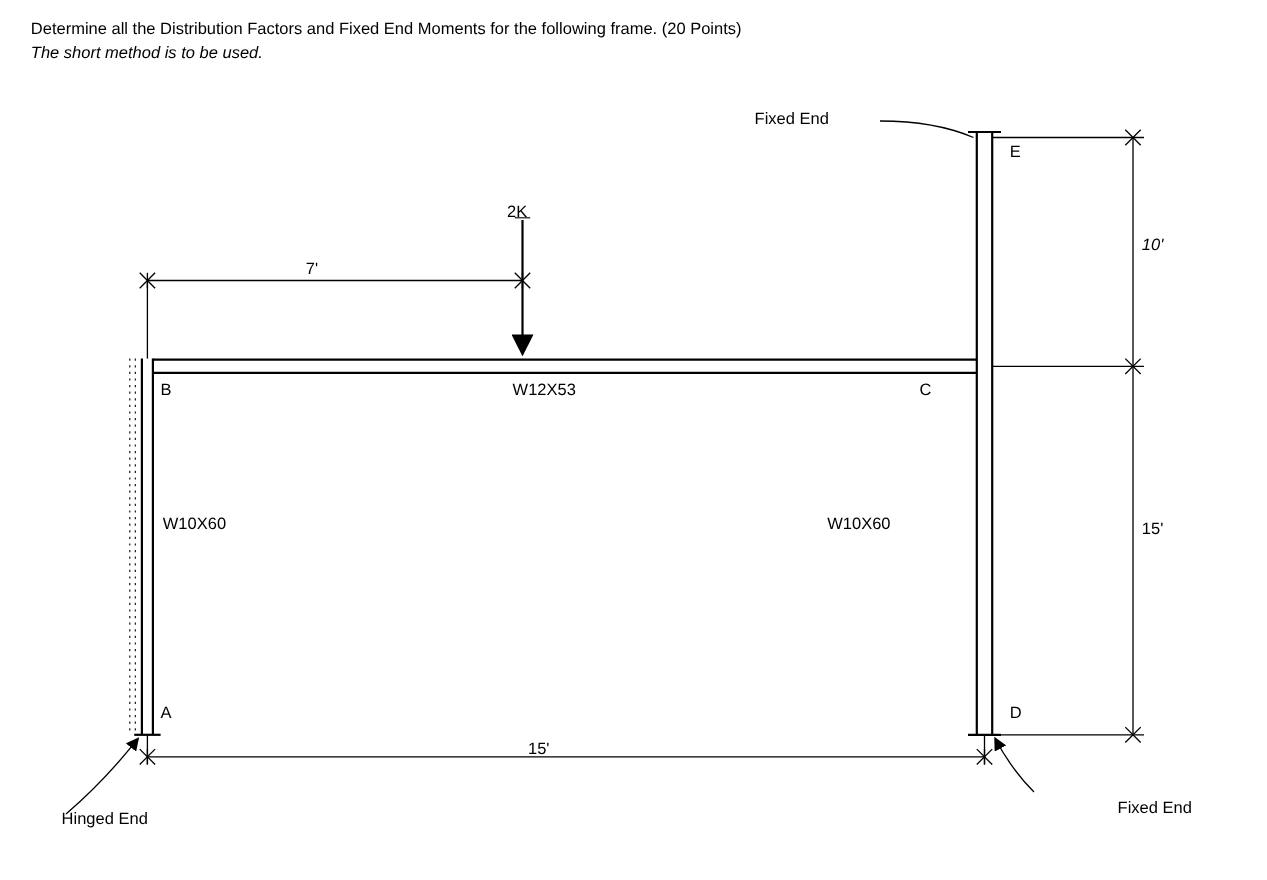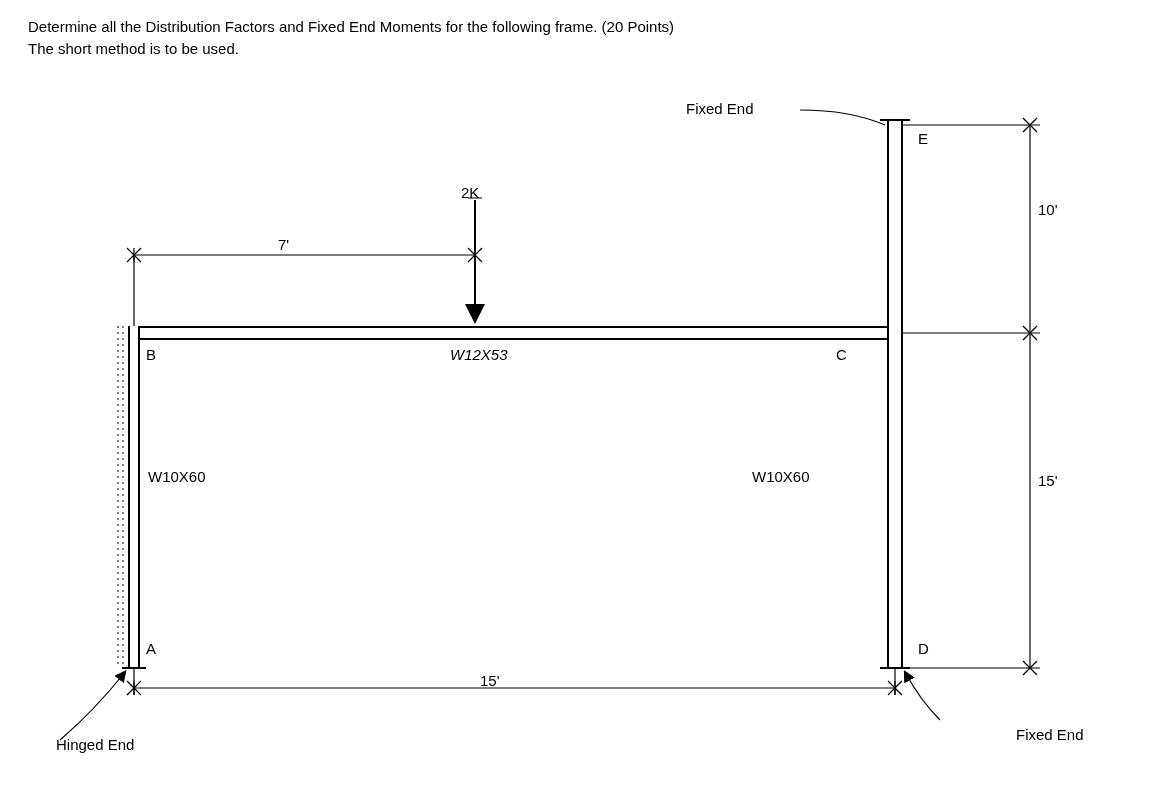--- a/index.html
+++ b/index.html
@@ -20,21 +20,21 @@
   svg {
     position: absolute;
     left: 0;
     top: 0;
   }
 </style>
 </head>
 <body>
 
 <div class="text" style="left:28px; top:18px;">Determine all the Distribution Factors and Fixed End Moments for the following frame.  (20 Points)</div>
-<div class="text" style="left:28px; top:40px;">The short method is to be used.</div>
+<div class="text" style="left:28px; top:40px;font-style:italic;">The short method is to be used.</div>
 
 <svg width="1152" height="800">
   <defs>
     <marker id="arrowhead" markerWidth="10" markerHeight="10" refX="8" refY="5" orient="auto">
       <path d="M0,0 L10,5 L0,10 Z" fill="#000"></path>
     </marker>
   </defs>
 
   <line x1="129" y1="326" x2="129" y2="668" stroke="#000" stroke-width="2"></line>
   <line x1="139" y1="326" x2="139" y2="668" stroke="#000" stroke-width="2"></line>
@@ -116,27 +116,27 @@
 
   <g stroke="#000" stroke-width="1" stroke-dasharray="2,4">
     <line x1="123" y1="326" x2="123" y2="668"></line>
     <line x1="118" y1="326" x2="118" y2="668"></line>
   </g>
 
 </svg>
 
 <div class="text" style="left:686px; top:100px;">Fixed End</div>
 <div class="text" style="left:918px; top:130px;">E</div>
-<div class="text" style="left:1038px; top:201px;">10'</div>
+<div class="text" style="left:1038px; top:214px;font-style:italic;">10'</div>
 
 <div class="text" style="left:461px; top:184px;">2K</div>
 <div class="text" style="left:278px; top:236px;">7'</div>
 
 <div class="text" style="left:146px; top:346px;">B</div>
-<div class="text" style="left:450px; top:346px;font-style:italic;">W12X53</div>
+<div class="text" style="left:466px; top:346px;">W12X53</div>
 <div class="text" style="left:836px; top:346px;">C</div>
 
 <div class="text" style="left:148px; top:468px;">W10X60</div>
 <div class="text" style="left:752px; top:468px;">W10X60</div>
 <div class="text" style="left:1038px; top:472px;">15'</div>
 
 <div class="text" style="left:146px; top:640px;">A</div>
 <div class="text" style="left:918px; top:640px;">D</div>
 <div class="text" style="left:480px; top:672px;">15'</div>
 

